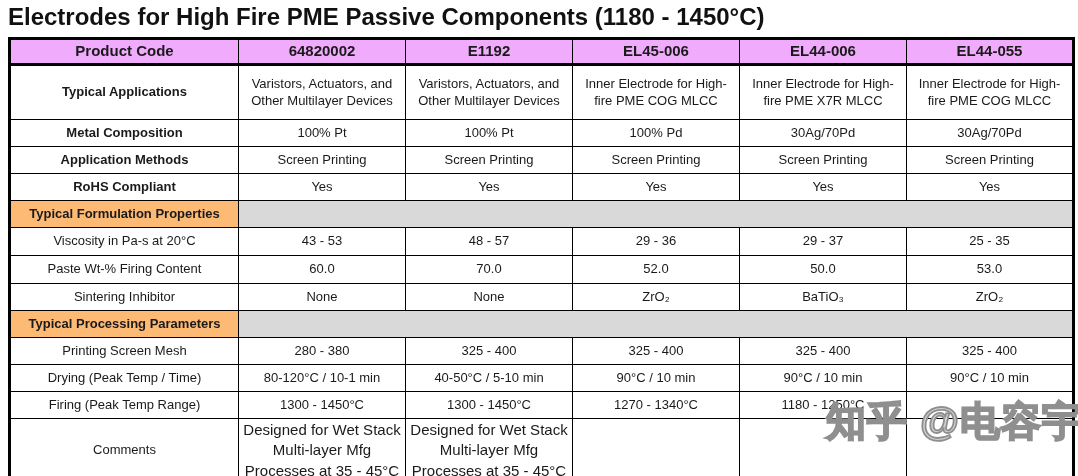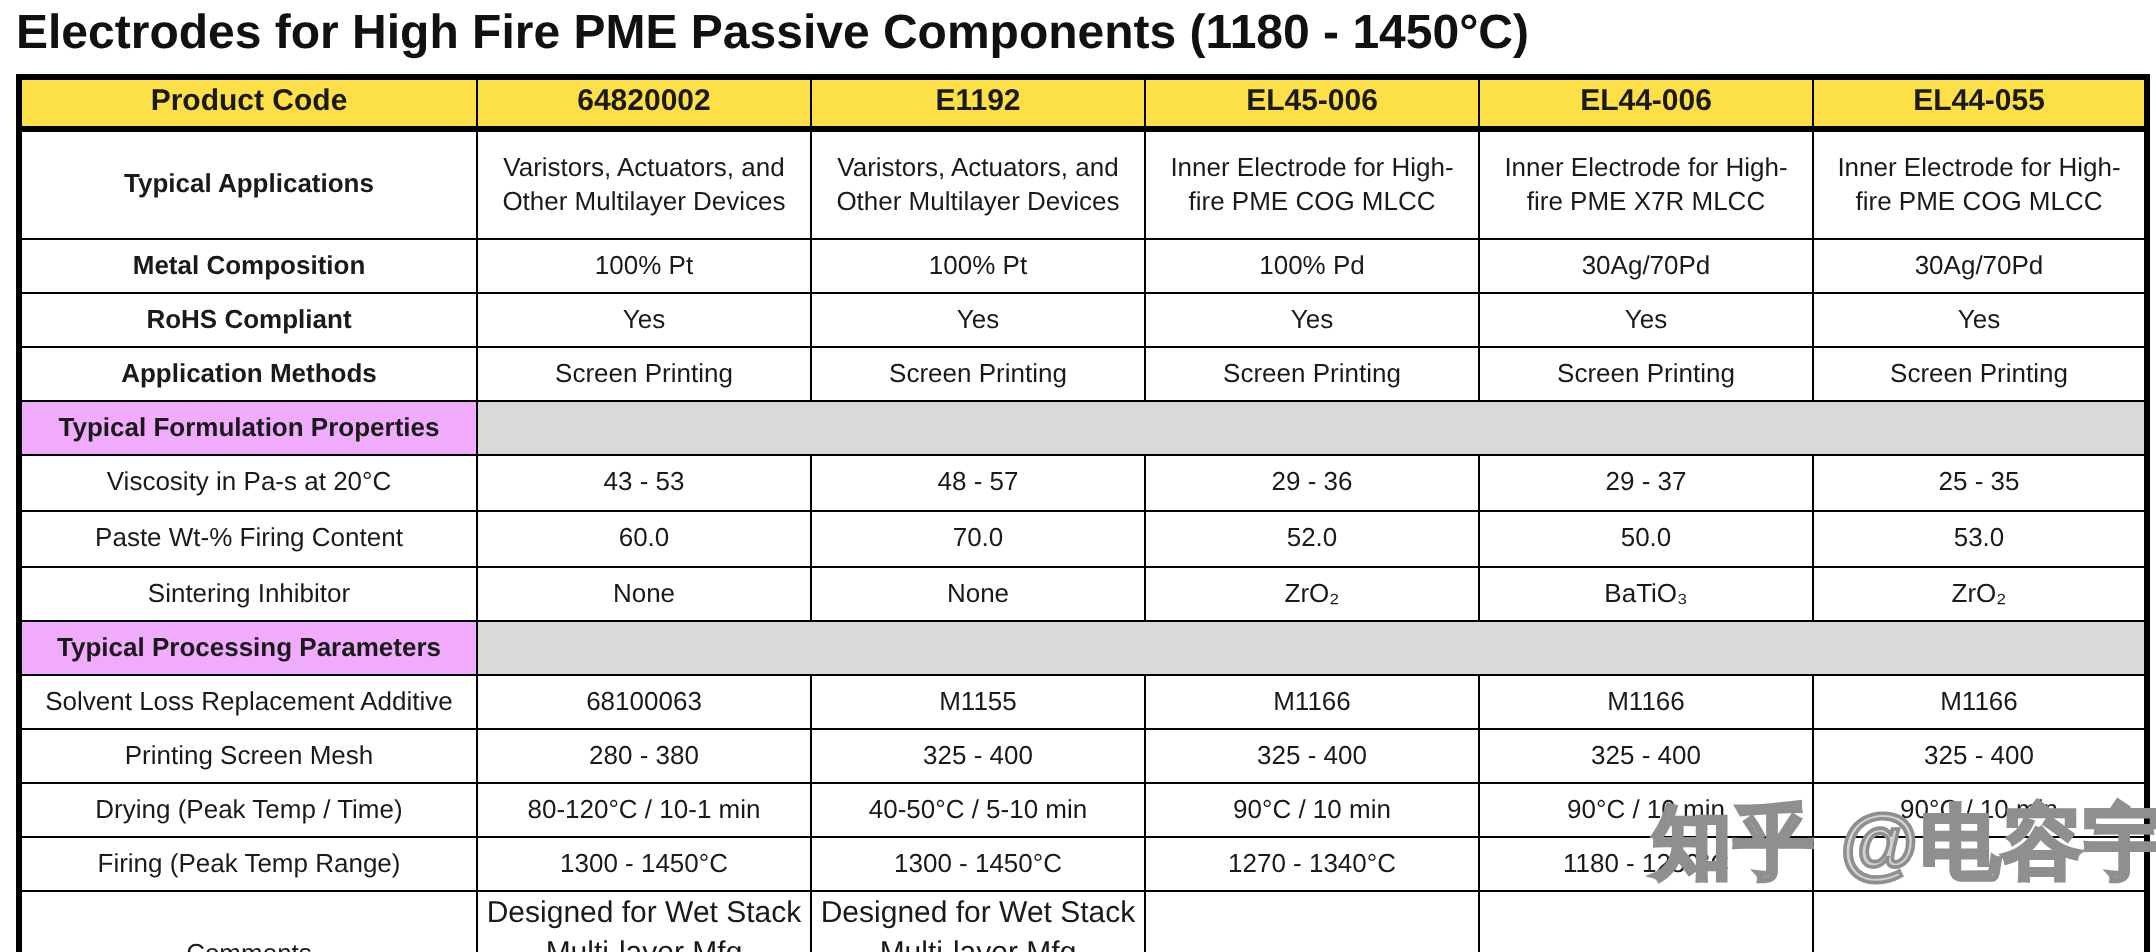--- a/index.html
+++ b/index.html
@@ -38,36 +38,36 @@
     vertical-align: middle;
     line-height: 1.25;
     overflow: hidden;
   }
   table.spec { border: 3px solid #000; }
   tr.header-row th {
     font-size: 15px;
     font-weight: bold;
     border-bottom: 3px solid #000;
     height: 26px;
-    background: #fde047;
+    background: #f0abfc;
   }
   td.label { font-weight: bold; }
   td.right-label {
     font-weight: normal;
     text-align: right;
     padding-right: 4px;
     white-space: nowrap;
     margin-top: 12px;
   }
   tr.section td { height: 27px; }
   td.section-label {
     font-weight: bold;
     text-align: left;
     padding-left: 3px;
-    background: #f0abfc;
+    background: #fdba74;
     white-space: nowrap;
   }
   td.section-fill { background: #d9d9d9; }
   tr.tall td { height: 55px; }
   tr.std td { height: 27px; }
   tr.mid td { height: 28px; }
   td.value.small {
     font-size: 15px;
     line-height: 1.35;
     padding: 1px 4px;
@@ -128,34 +128,34 @@
       </tr>
       <tr class="std">
         <td class="label">Metal Composition</td>
         <td class="value">100% Pt</td>
         <td class="value">100% Pt</td>
         <td class="value">100% Pd</td>
         <td class="value">30Ag/70Pd</td>
         <td class="value">30Ag/70Pd</td>
       </tr>
       <tr class="std">
+        <td class="label">Application Methods</td>
+        <td class="value">Screen Printing</td>
+        <td class="value">Screen Printing</td>
+        <td class="value">Screen Printing</td>
+        <td class="value">Screen Printing</td>
+        <td class="value">Screen Printing</td>
+      </tr>
+      <tr class="std">
         <td class="label">RoHS Compliant</td>
         <td class="value">Yes</td>
         <td class="value">Yes</td>
         <td class="value">Yes</td>
         <td class="value">Yes</td>
         <td class="value">Yes</td>
-      </tr>
-      <tr class="std">
-        <td class="label">Application Methods</td>
-        <td class="value">Screen Printing</td>
-        <td class="value">Screen Printing</td>
-        <td class="value">Screen Printing</td>
-        <td class="value">Screen Printing</td>
-        <td class="value">Screen Printing</td>
       </tr>
       <tr class="section">
         <td class="section-label">Typical Formulation Properties</td>
         <td class="section-fill" colspan="5"></td>
       </tr>
       <tr class="mid">
         <td class="right-label">Viscosity in Pa-s at 20°C</td>
         <td class="value">43 - 53</td>
         <td class="value">48 - 57</td>
         <td class="value">29 - 36</td>
@@ -176,28 +176,20 @@
         <td class="value">None</td>
         <td class="value">ZrO₂</td>
         <td class="value">BaTiO₃</td>
         <td class="value">ZrO₂</td>
       </tr>
       <tr class="section">
         <td class="section-label">Typical Processing Parameters</td>
         <td class="section-fill" colspan="5"></td>
       </tr>
       <tr class="std">
-        <td class="right-label">Solvent Loss Replacement Additive</td>
-        <td class="value">68100063</td>
-        <td class="value">M1155</td>
-        <td class="value">M1166</td>
-        <td class="value">M1166</td>
-        <td class="value">M1166</td>
-      </tr>
-      <tr class="std">
         <td class="right-label">Printing Screen Mesh</td>
         <td class="value">280 - 380</td>
         <td class="value">325 - 400</td>
         <td class="value">325 - 400</td>
         <td class="value">325 - 400</td>
         <td class="value">325 - 400</td>
       </tr>
       <tr class="std">
         <td class="right-label">Drying (Peak Temp / Time)</td>
         <td class="value">80-120°C / 10-1 min</td>

